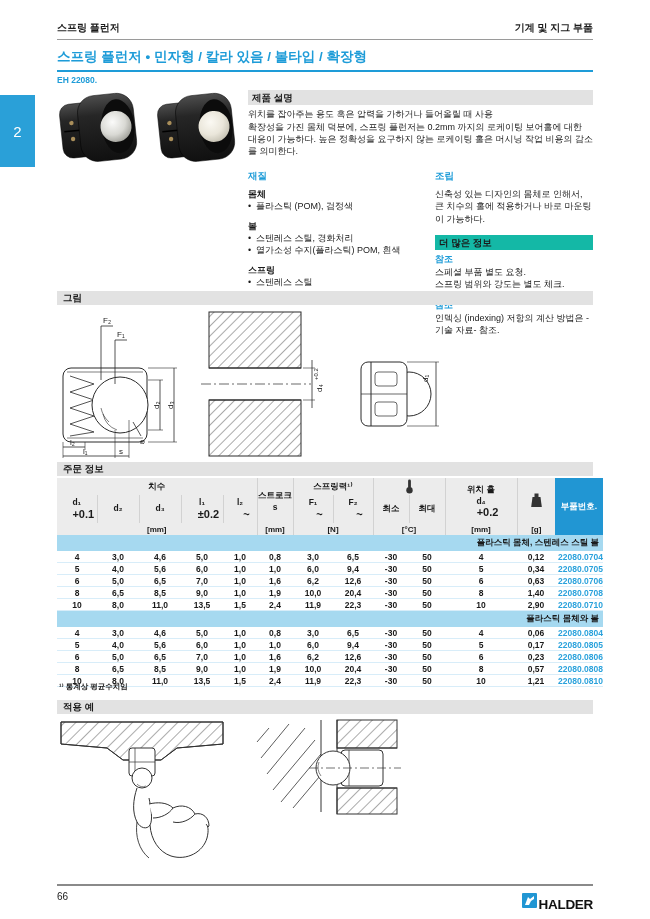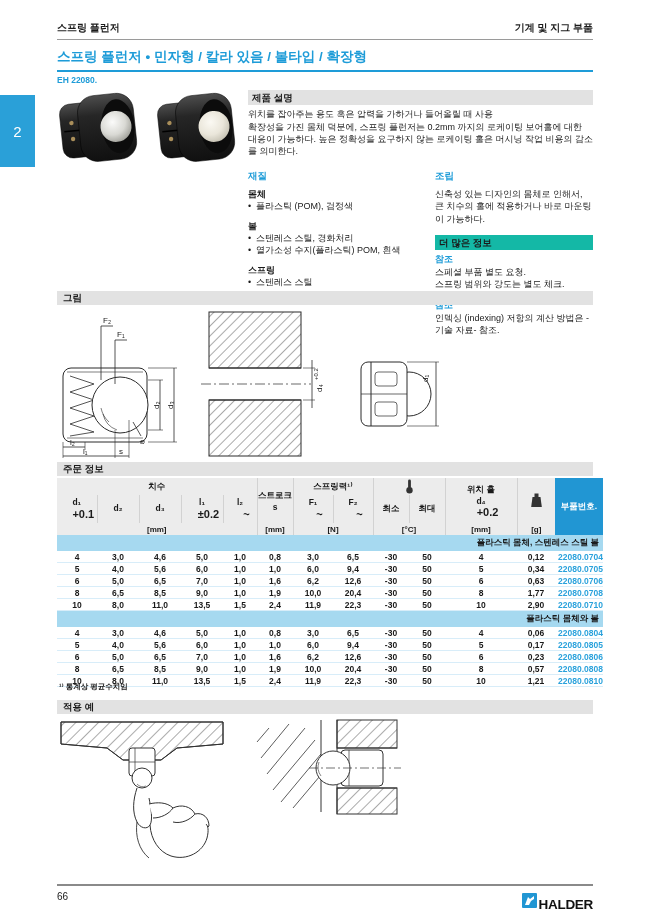--- a/index.html
+++ b/index.html
@@ -365,21 +365,21 @@
           <td>6,5</td>
           <td>8,5</td>
           <td>9,0</td>
           <td>1,0</td>
           <td>1,9</td>
           <td>10,0</td>
           <td>20,4</td>
           <td>-30</td>
           <td>50</td>
           <td>8</td>
-          <td>1,77</td>
+          <td>1,40</td>
           <td class="part">22080.0708</td>
         </tr>
         <tr class="data-row">
           <td>10</td>
           <td>8,0</td>
           <td>11,0</td>
           <td>13,5</td>
           <td>1,5</td>
           <td>2,4</td>
           <td>11,9</td>

